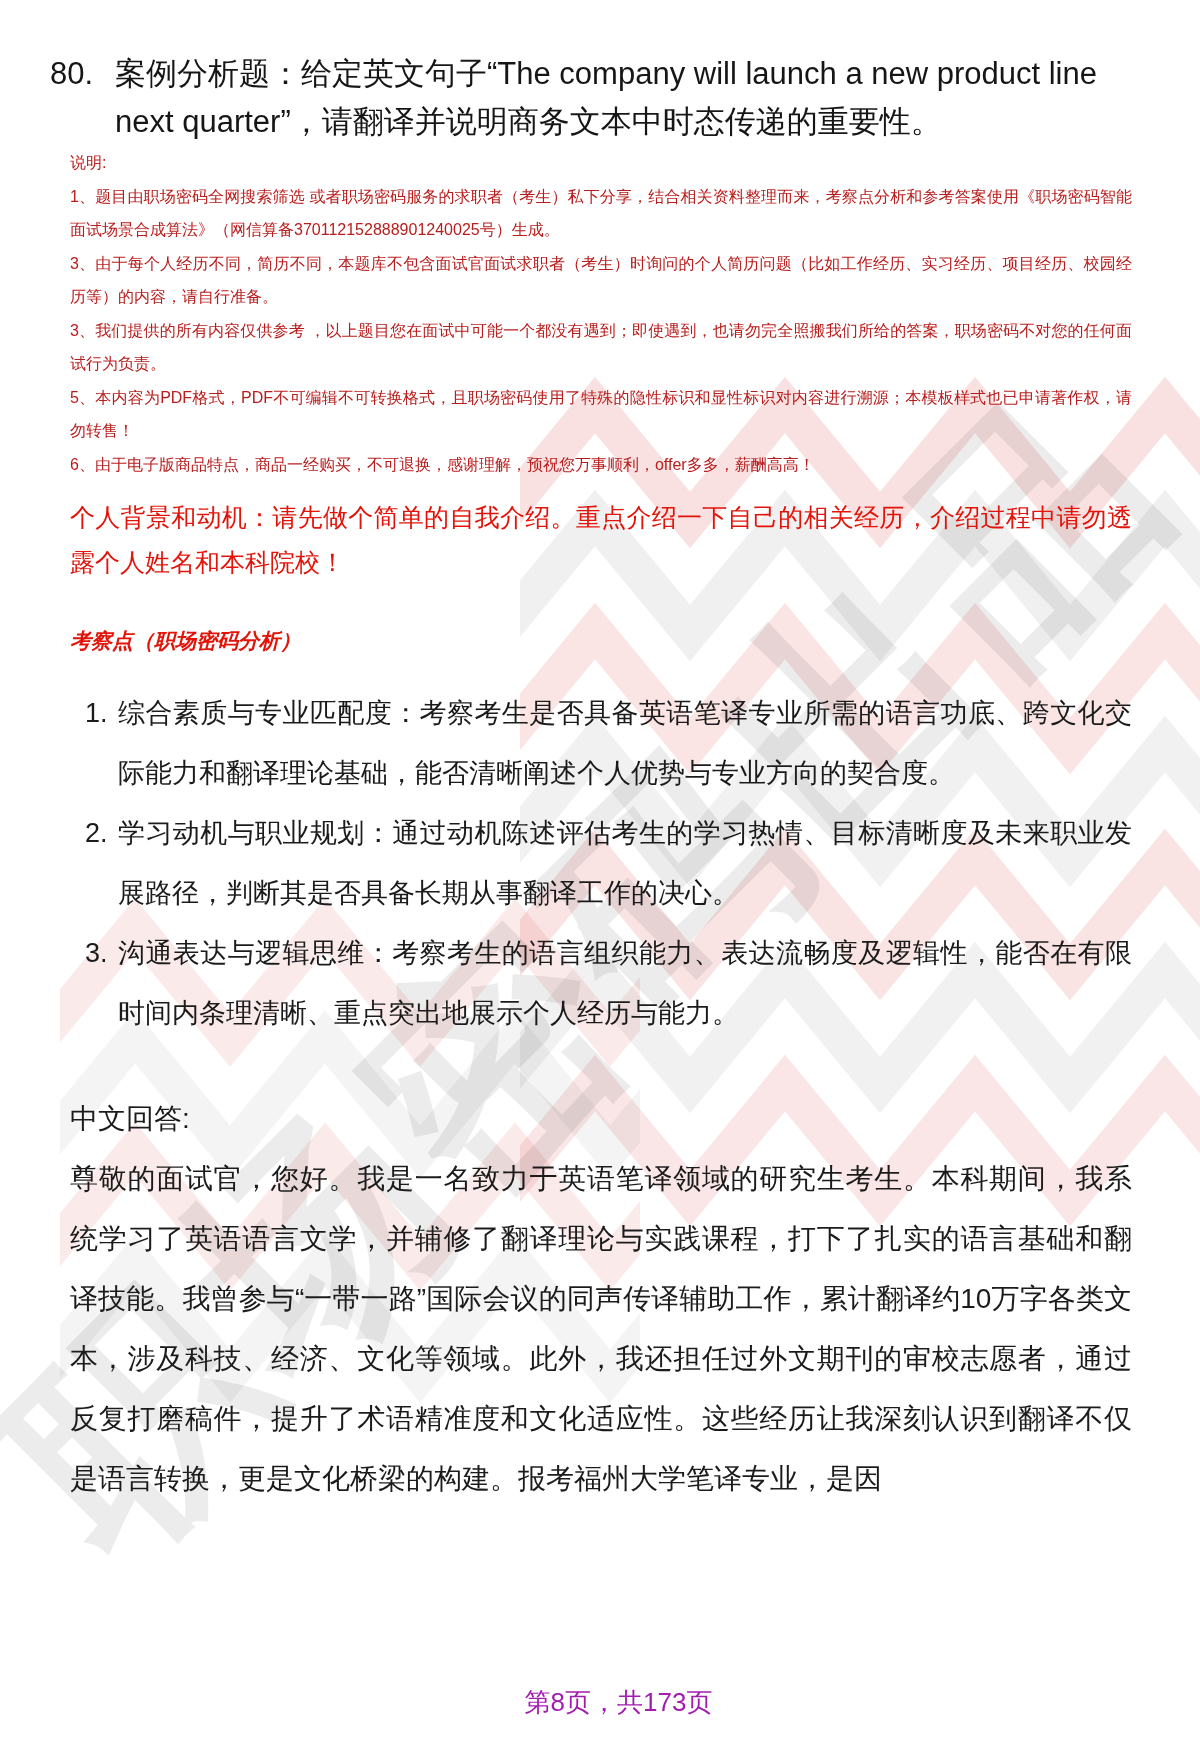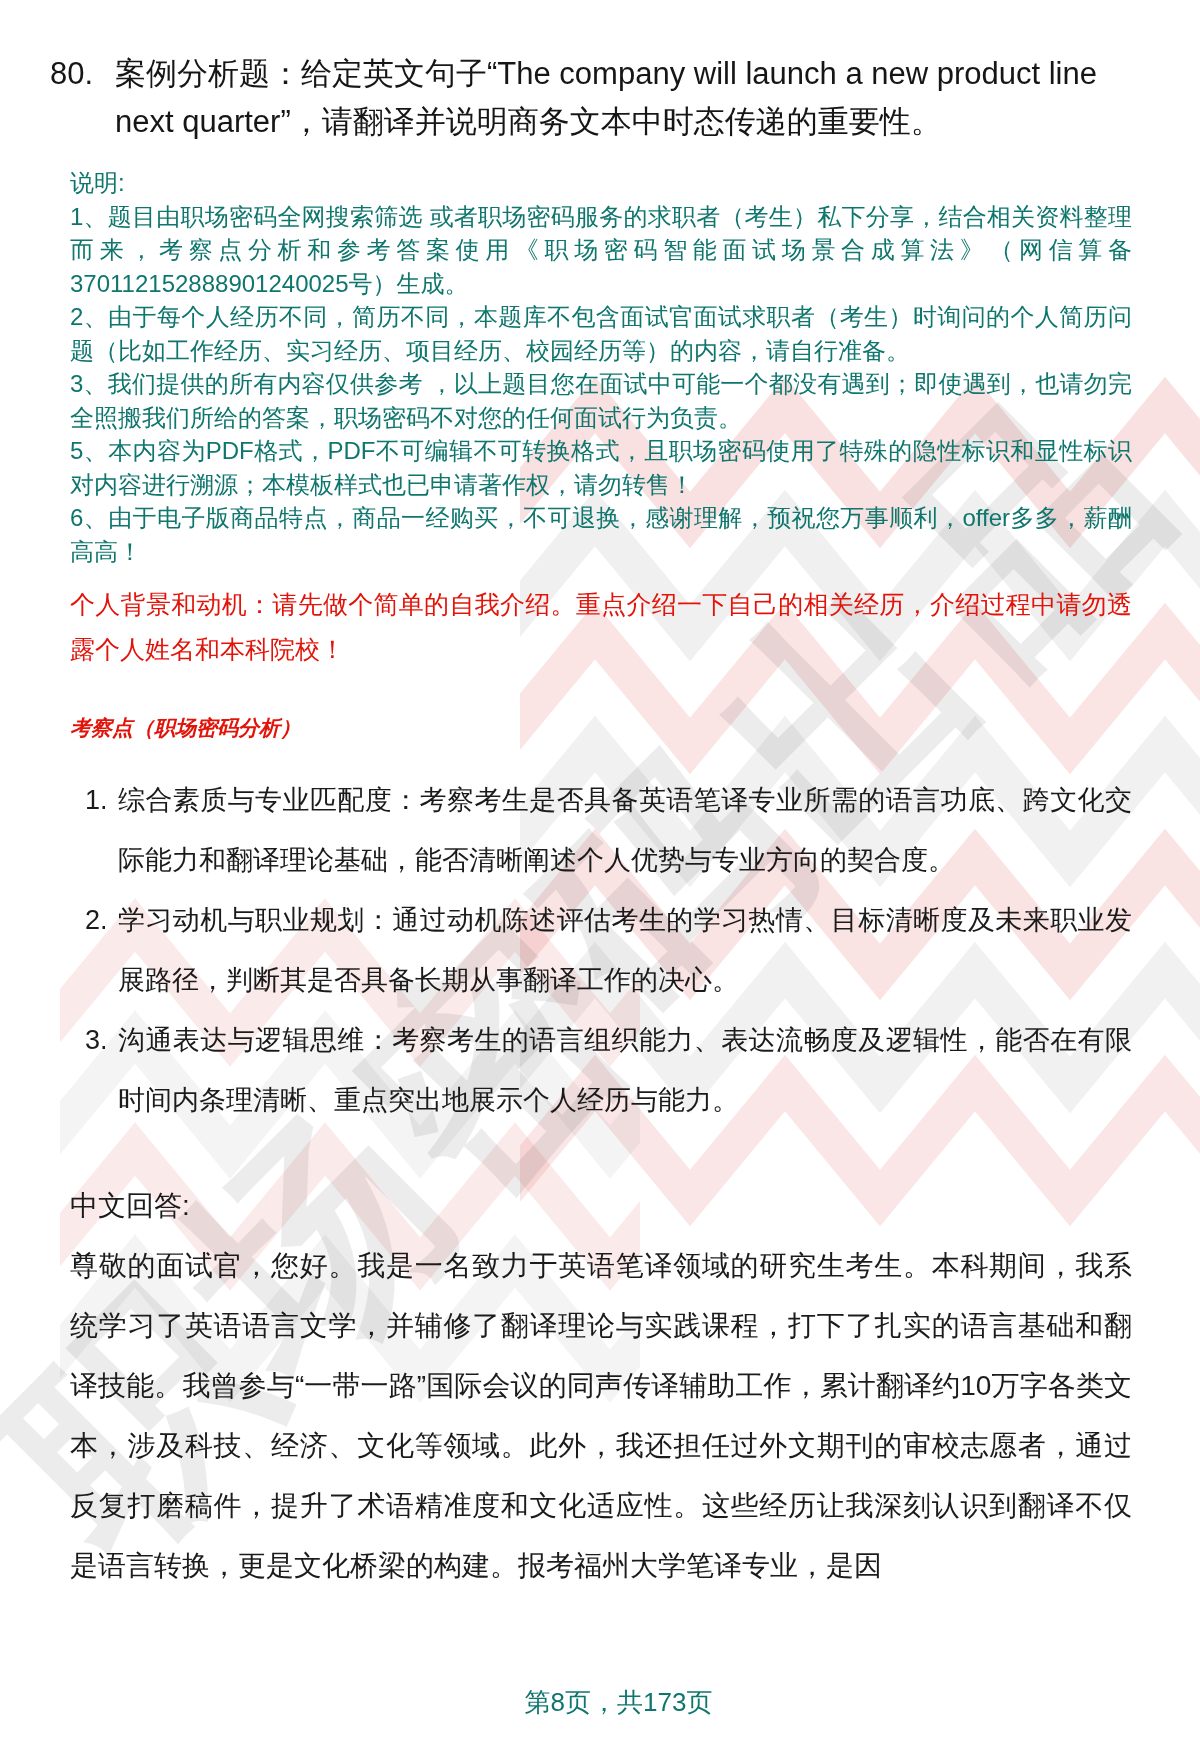--- a/index.html
+++ b/index.html
@@ -37,23 +37,22 @@
   .question {
     display:flex;
     margin-left:-20px;               
     font-size:31px; line-height:48px;
     color:#161616;
   }
   .question .q-num { flex:0 0 65px; }
   .question .q-text { flex:1; }
 
   .notes {
-    margin-top:20px;
-    font-size:24px; line-height:33.5px;
-    color:#0f766e;
+    font-size:16px; line-height:33.5px;
+    color:#b91c1c;
     text-align:justify;
   }
   .notes .note-line { }
 
   .prompt-red {
     margin-top:14px;
     font-size:25px; line-height:45px; font-weight:400;
     text-align:justify;
   }
 
@@ -79,21 +78,21 @@
   .answer-text {
     font-size:28px; line-height:60px;
     text-align:justify;
   }
 
   .footer {
     position:absolute; z-index:2;
     left:0; right:0; top:1682px;
     text-align:center;
     font-size:26px; line-height:40px;
-    color:#0f766e;
+    color:#a21caf;
     padding-left:37px;
   }
 </style>
 </head>
 <body>
 
 <div class="page">
 
   <svg class="wm-layer wm-pattern-a" viewBox="0 0 680 915" aria-hidden="true">
     <g fill="none" stroke-linejoin="miter">
@@ -121,21 +120,21 @@
   <div class="content">
 
     <div class="question">
       <div class="q-num">80.</div>
       <div class="q-text">案例分析题：给定英文句子“The company will launch a new product line next quarter”，请翻译并说明商务文本中时态传递的重要性。</div>
     </div>
 
     <div class="notes">
       <div class="note-line">说明:</div>
       <div class="note-line">1、题目由职场密码全网搜索筛选 或者职场密码服务的求职者（考生）私下分享，结合相关资料整理而来，考察点分析和参考答案使用《职场密码智能面试场景合成算法》（网信算备370112152888901240025号）生成。</div>
-      <div class="note-line">2、由于每个人经历不同，简历不同，本题库不包含面试官面试求职者（考生）时询问的个人简历问题（比如工作经历、实习经历、项目经历、校园经历等）的内容，请自行准备。</div>
+      <div class="note-line">3、由于每个人经历不同，简历不同，本题库不包含面试官面试求职者（考生）时询问的个人简历问题（比如工作经历、实习经历、项目经历、校园经历等）的内容，请自行准备。</div>
       <div class="note-line">3、我们提供的所有内容仅供参考 ，以上题目您在面试中可能一个都没有遇到；即使遇到，也请勿完全照搬我们所给的答案，职场密码不对您的任何面试行为负责。</div>
       <div class="note-line">5、本内容为PDF格式，PDF不可编辑不可转换格式，且职场密码使用了特殊的隐性标识和显性标识对内容进行溯源；本模板样式也已申请著作权，请勿转售！</div>
       <div class="note-line">6、由于电子版商品特点，商品一经购买，不可退换，感谢理解，预祝您万事顺利，offer多多，薪酬高高！</div>
     </div>
 
     <div class="prompt-red" style="color: rgb(226, 20, 10);">个人背景和动机：请先做个简单的自我介绍。重点介绍一下自己的相关经历，介绍过程中请勿透露个人姓名和本科院校！</div>
 
     <div class="analysis-heading" style="color: rgb(226, 20, 10);">考察点（职场密码分析）</div>
 
     <div class="analysis-list">

